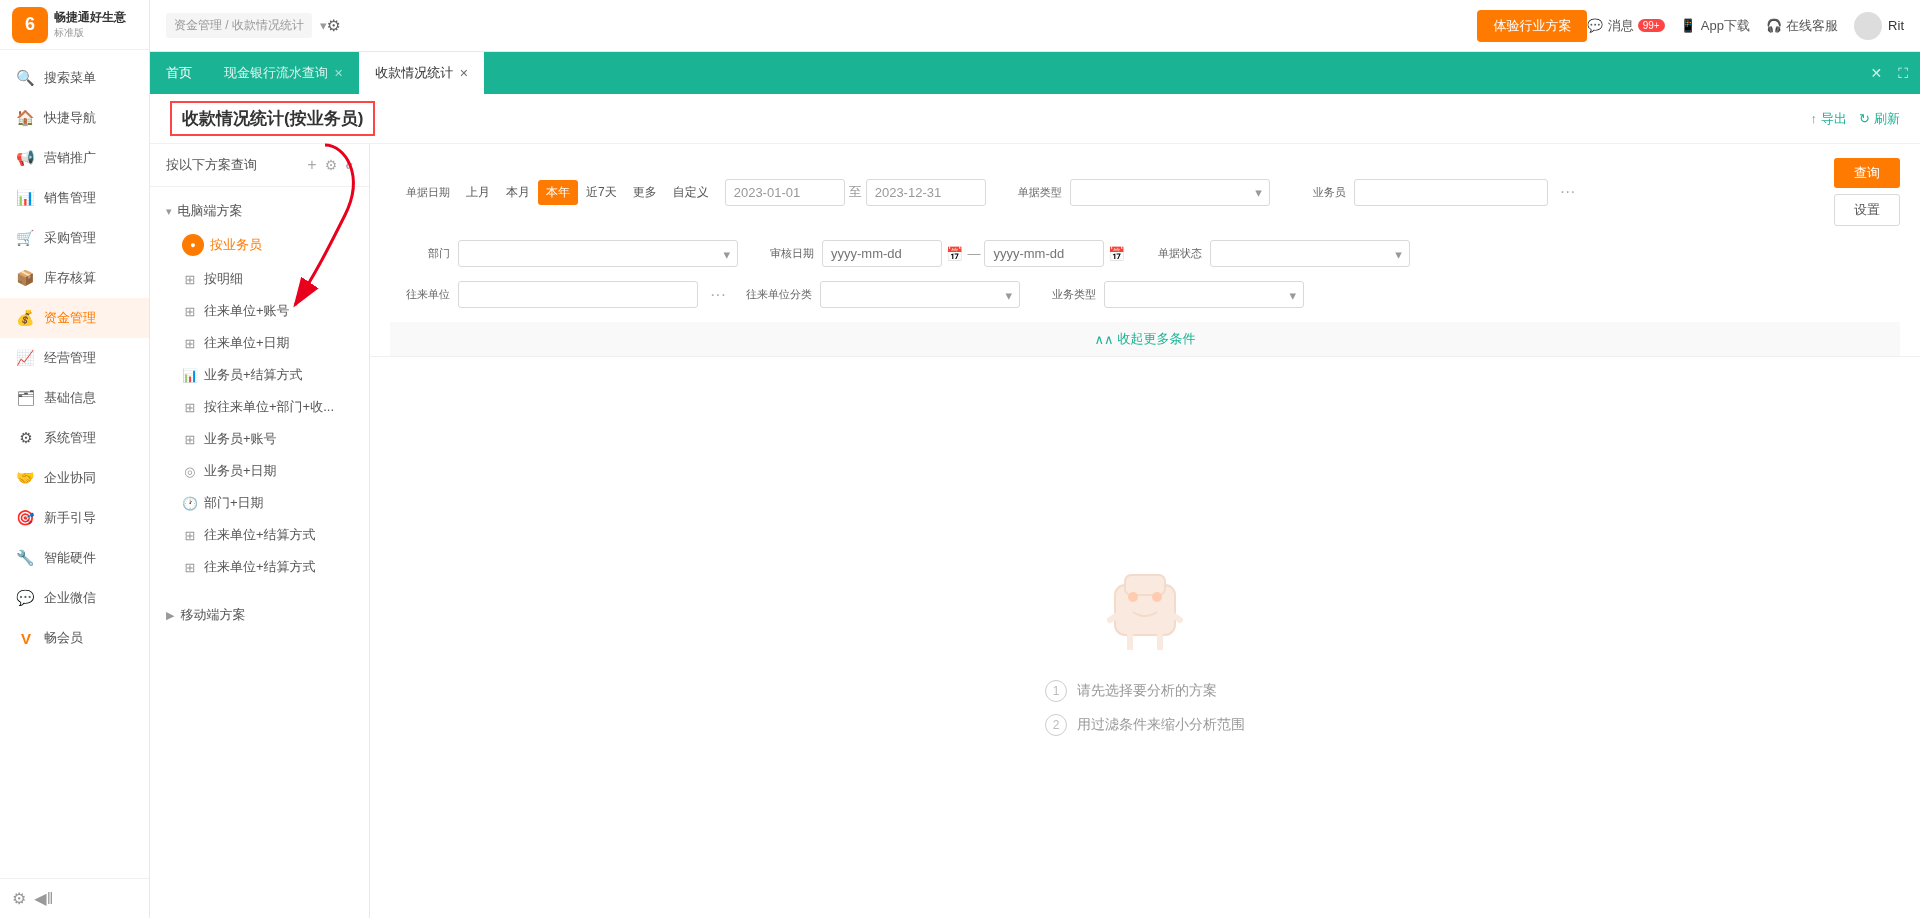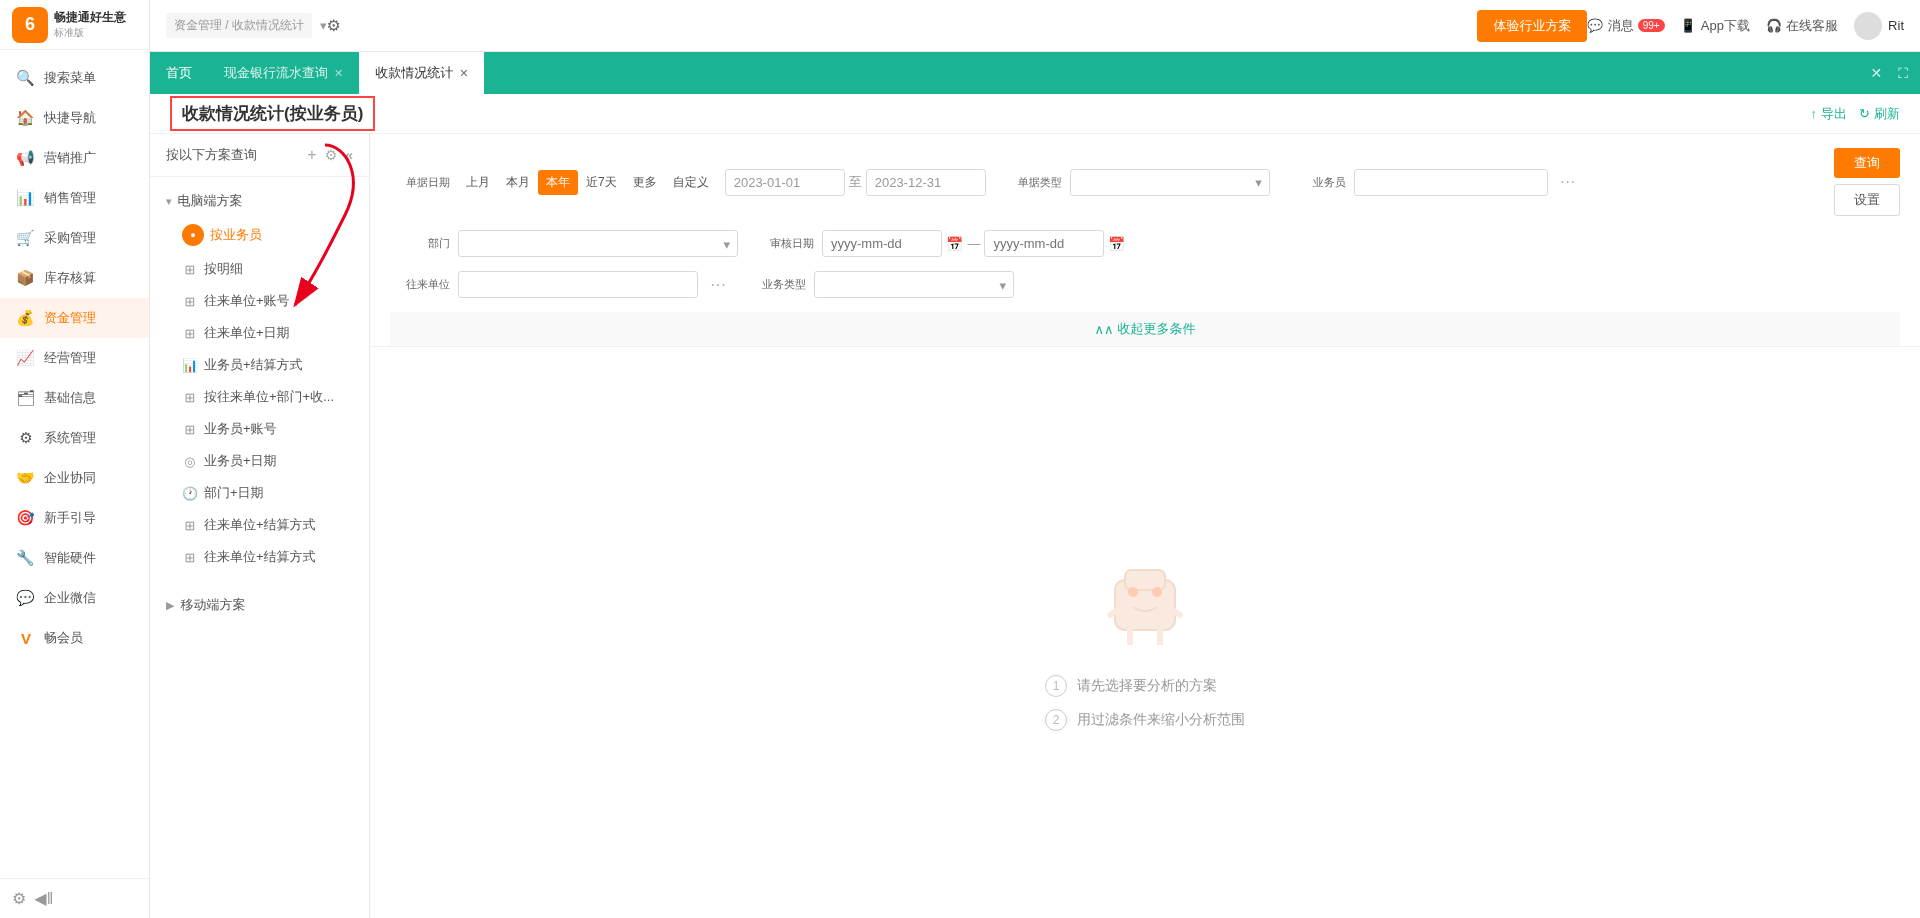--- a/index.html
+++ b/index.html
@@ -65,21 +65,21 @@
       color: rgba(255,255,255,0.85); font-size: 13px; position: relative;
     }
     .tab.active { background: #fff; color: #333; }
     .tab .tab-close { margin-left: 6px; font-size: 11px; cursor: pointer; opacity: 0.7; }
     .tab.home { color: #fff; }
     .tabbar-right { margin-left: auto; display: flex; align-items: center; padding-right: 8px; gap: 8px; }
     .win-btn { color: rgba(255,255,255,0.8); cursor: pointer; font-size: 14px; padding: 4px; }
 
     
     .page-header {
-      background: #fff; padding: 0 20px; height: 40px; display: flex; align-items: center;
+      background: #fff; padding: 0 20px; height: 50px; display: flex; align-items: center;
       justify-content: space-between; border-bottom: 1px solid #f0f0f0;
     }
     .page-title { font-size: 17px; font-weight: bold; color: #333; border: 2px solid #ff4444; padding: 4px 10px; }
     .page-actions { display: flex; align-items: center; gap: 12px; }
     .action-btn { display: flex; align-items: center; gap: 4px; color: #1ab394; cursor: pointer; font-size: 13px; }
 
     
     .content { display: flex; flex: 1; overflow: hidden; }
 
     
@@ -436,27 +436,39 @@
           <div class="form-field">
             <label class="form-label">审核日期</label>
             <div class="date-range">
               <input class="date-input" type="text" placeholder="yyyy-mm-dd" style="">
               <span class="date-icon">📅</span>
               <span class="date-sep">—</span>
               <input class="date-input" type="text" placeholder="yyyy-mm-dd" style="">
               <span class="date-icon">📅</span>
             </div>
           </div>
+          <div class="form-field">
+            <label class="form-label">单据状态</label>
+            <div class="select-wrapper">
+              <select class="select-control" style="min-width:200px;"></select>
+            </div>
+          </div>
         </div>
 
         <div class="form-row">
           <div class="form-field">
             <label class="form-label">往来单位</label>
             <input class="form-control" type="text" style="min-width: 240px;">
             <span class="dots-btn">···</span>
+          </div>
+          <div class="form-field">
+            <label class="form-label">往来单位分类</label>
+            <div class="select-wrapper">
+              <select class="select-control" style="min-width:200px;"></select>
+            </div>
           </div>
           <div class="form-field">
             <label class="form-label">业务类型</label>
             <div class="select-wrapper">
               <select class="select-control" style="min-width:200px;"></select>
             </div>
           </div>
         </div>
 
         <div class="collapse-bar">

